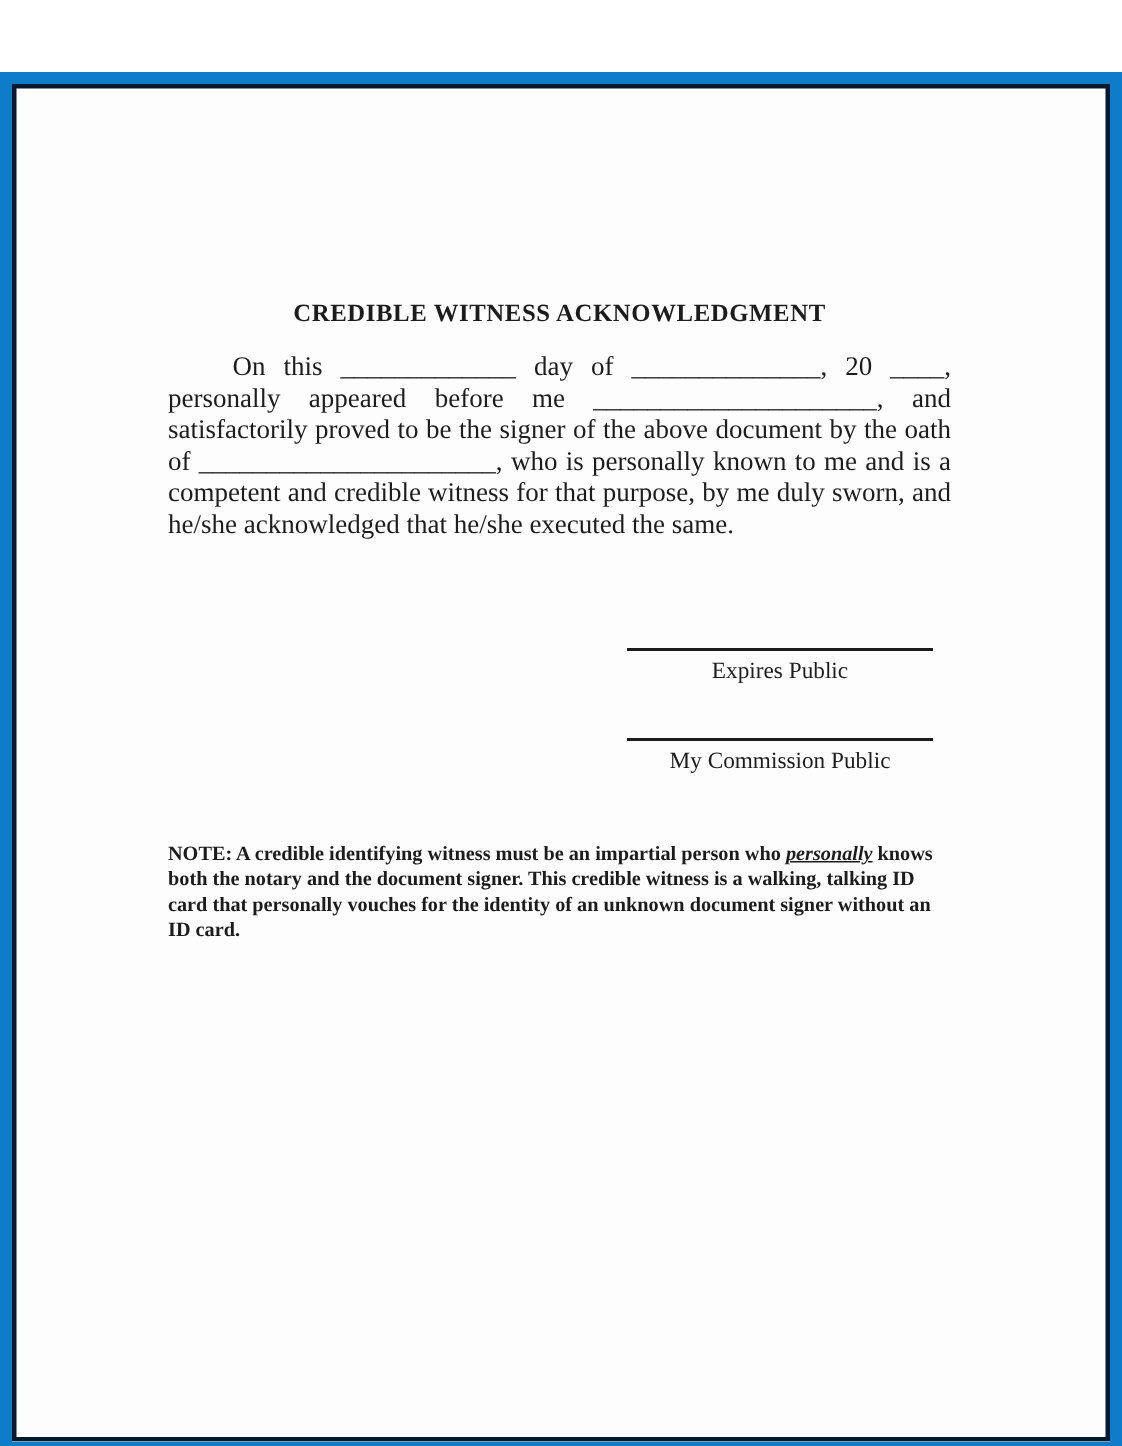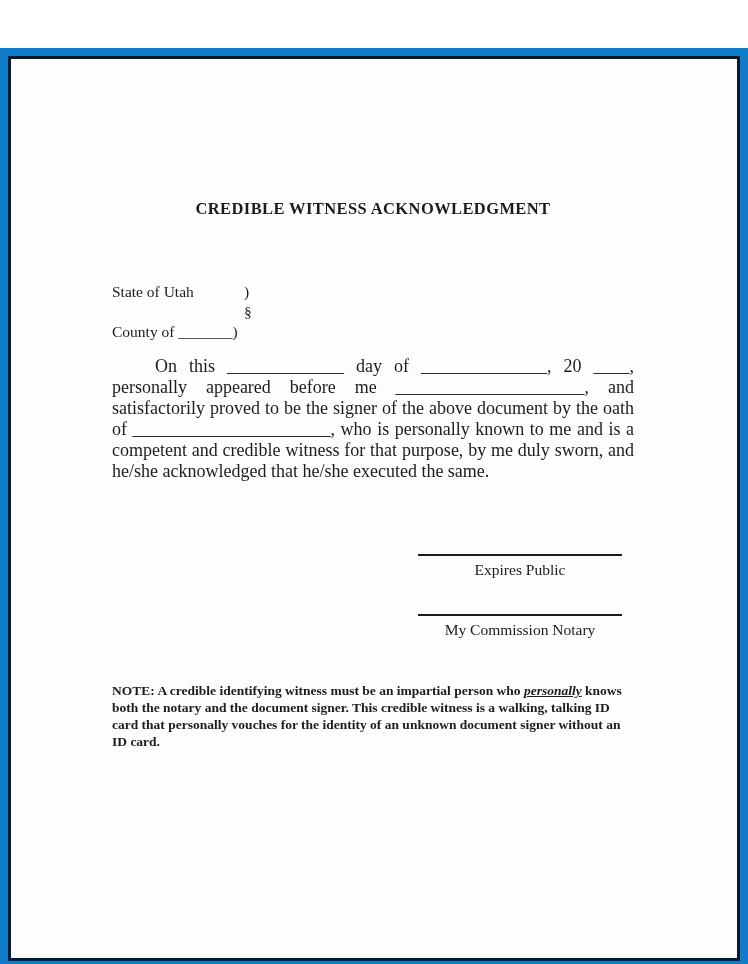--- a/index.html
+++ b/index.html
@@ -91,41 +91,28 @@
 </style>
 </head>
 <body>
 
 <div class="page">
   <div class="inner">
     <div class="content">
 
       <h1 class="doc-title">CREDIBLE WITNESS ACKNOWLEDGMENT</h1>
 
-      <div class="venue">
-        <div class="venue-row">
-          <span class="venue-col1">State of Utah</span>
-          <span>)</span>
-        </div>
-        <div class="venue-row">
-          <span class="venue-col1"></span>
-          <span>§</span>
-        </div>
-        <div class="venue-row">
-          <span>County of _______)</span>
-        </div>
-      </div>
 
       <p class="ack-paragraph">On this _____________ day of ______________, 20 ____, personally appeared before me _____________________, and satisfactorily proved to be the signer of the above document by the oath of ______________________, who is personally known to me and is a competent and credible witness for that purpose, by me duly sworn, and he/she acknowledged that he/she executed the same.</p>
 
       <div class="signature-block">
         <div class="sig-line"></div>
         <div class="sig-label">Expires Public</div>
         <div class="sig-line second"></div>
-        <div class="sig-label">My Commission Notary</div>
+        <div class="sig-label">My Commission Public</div>
       </div>
 
       <p class="note-paragraph"><span class="seg-normal">NOTE:  A credible identifying witness must be an </span><span class="seg-bold-underline">impartial</span><span class="seg-normal"> person who </span><span class="seg-bold-italic-underline">personally</span><span class="seg-normal"> </span><span class="seg-bold">knows both</span><span class="seg-normal"> the notary and the document signer.  This credible witness is a walking, talking ID card that personally vouches for the identity of an unknown document signer without an ID card.</span></p>
 
 
     </div>
   </div>
 </div>
 
 </body></html>

